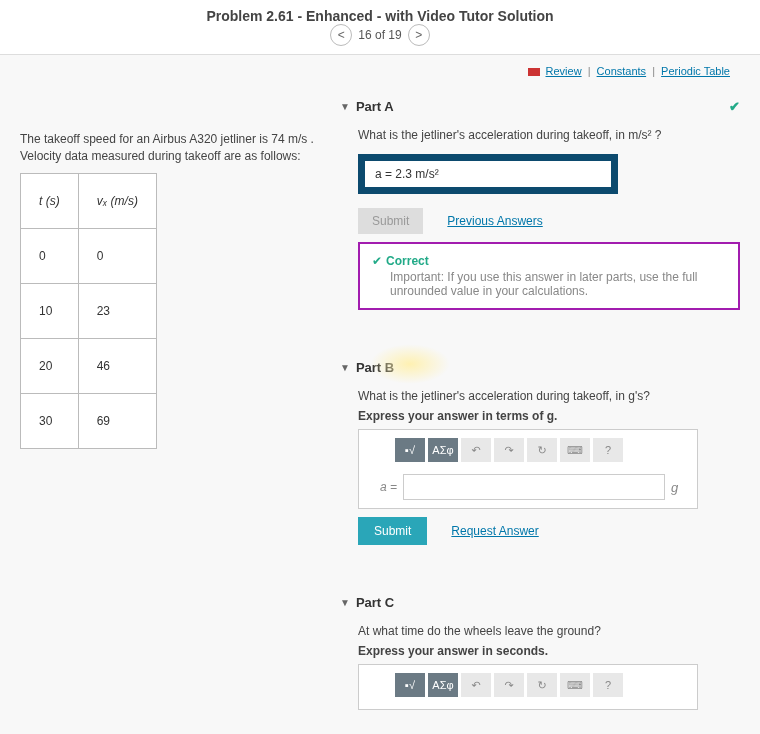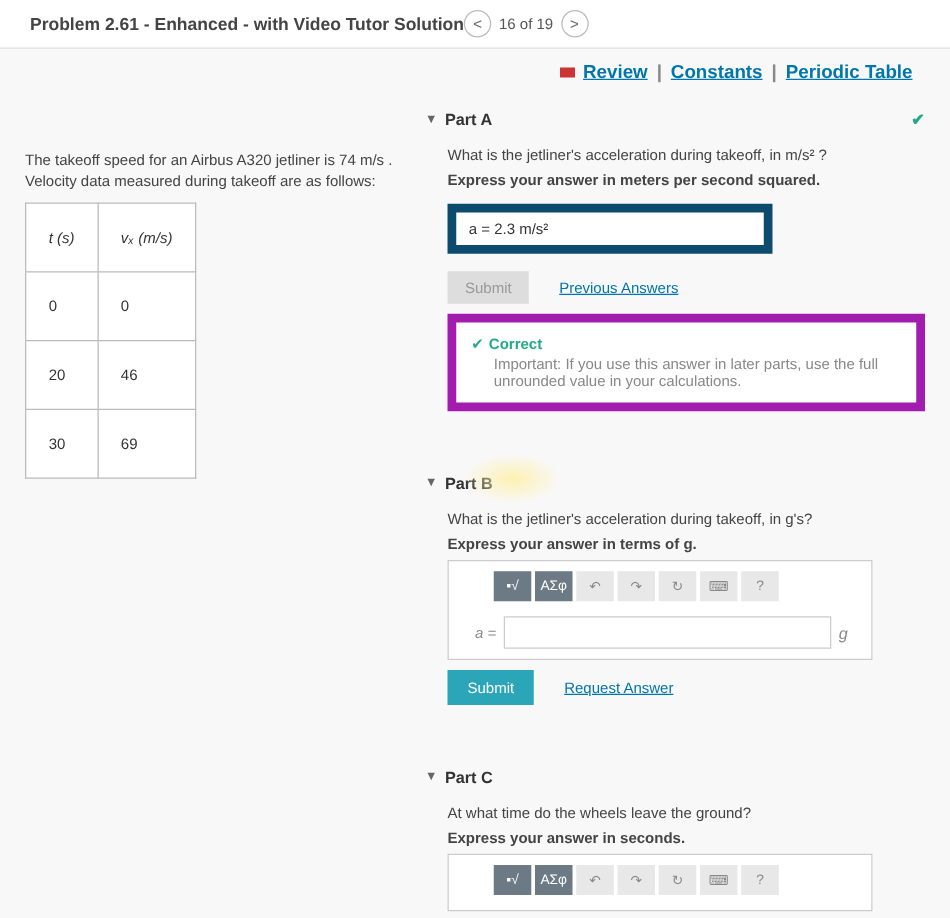--- a/index.html
+++ b/index.html
@@ -1,22 +1,22 @@
 <!DOCTYPE html>
 <html><head>
 <meta charset="utf-8">
 <style>
 * { box-sizing: border-box; margin: 0; padding: 0; }
 body { font-family: Arial, Helvetica, sans-serif; font-size: 13px; color: #333; background: #f8f8f8; width: 760px; }
-.header { display: flex; align-items: center; padding: 8px 24px; border-bottom: 1px solid #ddd; background: #fff; }
+.header { display: flex; align-items: center; padding: 8px 24px; border-bottom: 1px solid #ddd; background: #fff; flex-direction: column; }
 .header-title { font-size: 14px; font-weight: bold; color: #444; }
 .nav-group { display: flex; align-items: center; gap: 6px; }
 .nav-btn { width: 22px; height: 22px; border: 1px solid #bbb; border-radius: 50%; background: #fff; display: flex; align-items: center; justify-content: center; font-size: 12px; color: #666; cursor: pointer; }
 .nav-count { font-size: 12px; color: #555; }
-.top-links { text-align: right; padding: 10px 30px 4px 0; font-size: 15px; font-weight: bold; }
+.top-links { text-align: right; padding: 10px 30px 4px 0; font-size: 11px; }
 .top-links a { color: #0077aa; text-decoration: underline; cursor: pointer; }
 .top-links .sep { color: #888; margin: 0 3px; }
 .flag-icon { display:inline-block; width:12px; height:8px; background:#c33; margin-right:2px; vertical-align:middle;}
 .main { display: flex; padding: 10px 20px 20px 20px; gap: 20px; }
 .left-col { width: 300px; flex-shrink: 0; padding-top: 40px; }
 .right-col { flex: 1; }
 .prompt-text { font-size: 12px; color: #444; line-height: 1.4; margin-bottom: 8px; }
 .data-table { border-collapse: collapse; font-size: 12px; }
 .data-table th, .data-table td { border: 1px solid #bbb; padding: 20px 18px; text-align: left; background:#fff;}
 .data-table th { font-weight: normal; font-style: italic; }
@@ -25,21 +25,21 @@
 .caret { font-size: 10px; color: #666; }
 .check-right { margin-left:auto; color:#2a8; font-weight:bold;}
 .part-body { padding: 0 0 10px 18px; }
 .q-text { font-size: 12px; color: #444; margin: 6px 0; }
 .q-instr { font-size: 12px; font-weight: bold; color: #444; margin: 6px 0; }
 .answer-box { border: 7px solid #0c4a6e; background: #fff; padding: 6px 10px; font-size: 12px; display:inline-block; min-width:260px; margin:6px 0;}
 .action-row { display:flex; align-items:center; gap:24px; margin:8px 0;}
 .btn-gray { background:#ddd; color:#999; border:none; padding:6px 14px; font-size:12px;}
 .btn-teal { background:#2aa6b8; color:#fff; border:none; padding:7px 16px; font-size:12px; cursor:pointer;}
 .link-u { color:#0077aa; text-decoration: underline; font-size:12px; cursor:pointer;}
-.feedback-box { border:7px solid #a21caf; background:#fff; padding:10px 12px; margin:8px 0; font-size:12px;}
+.feedback-box { border:2px solid #a21caf; background:#fff; padding:10px 12px; margin:8px 0; font-size:12px;}
 .feedback-box .fb-title { color:#2a8; font-weight:bold;}
 .feedback-box .fb-check { color:#2a8; margin-right:4px;}
 .feedback-box .fb-body { color:#888; margin-top:2px; margin-left:18px;}
 .toolbar { border:1px solid #ccc; background:#fff; padding:6px; display:flex; gap:4px; align-items:center; flex-direction:column; width:340px;}
 .tb-row1 { display:flex; gap:3px; align-items:center; width:100%; padding:2px 2px 6px 30px;}
 .tb-btn { background:#6b7a84; color:#fff; border:none; width:30px; height:24px; font-size:11px; display:flex; align-items:center; justify-content:center; cursor:pointer;}
 .tb-btn.light { background:#e8e8e8; color:#888;}
 .input-row { display:flex; align-items:center; gap:6px; width:100%; padding:2px 4px;}
 .input-label { font-style:italic; color:#888; font-size:12px; width:28px; text-align:right;}
 .input-field { flex:1; border:1px solid #ccc; height:26px; padding:2px 4px; font-size:12px;}
@@ -75,20 +75,24 @@
       <tbody>
           <tr>
         <th>t (s)</th>
         <th>vₓ (m/s)</th>
       </tr>
       <tr>
             <td>0</td>
             <td>0</td>
           </tr>
       <tr>
+            <td>10</td>
+            <td>23</td>
+          </tr>
+      <tr>
             <td>20</td>
             <td>46</td>
           </tr>
       <tr>
             <td>30</td>
             <td>69</td>
           </tr>
     </tbody>
       </table>
   </div>
@@ -96,21 +100,20 @@
   <div class="right-col">
 
     <div class="part-block">
       <div class="part-header">
         <span class="caret">▼</span>
         <span>Part A</span>
         <span class="check-right">✔</span>
       </div>
       <div class="part-body">
         <div class="q-text">What is the jetliner's acceleration during takeoff, in m/s² ?</div>
-        <div class="q-instr">Express your answer in meters per second squared.</div>
         <div class="answer-box">a = 2.3  m/s²</div>
         <div class="action-row">
           <button class="btn-gray">Submit</button>
           <a class="link-u">Previous Answers</a>
         </div>
         <div class="feedback-box">
           <div><span class="fb-check">✔</span><span class="fb-title">Correct</span></div>
           <div class="fb-body">Important: If you use this answer in later parts, use the full unrounded value in your calculations.</div>
         </div>
       </div>

